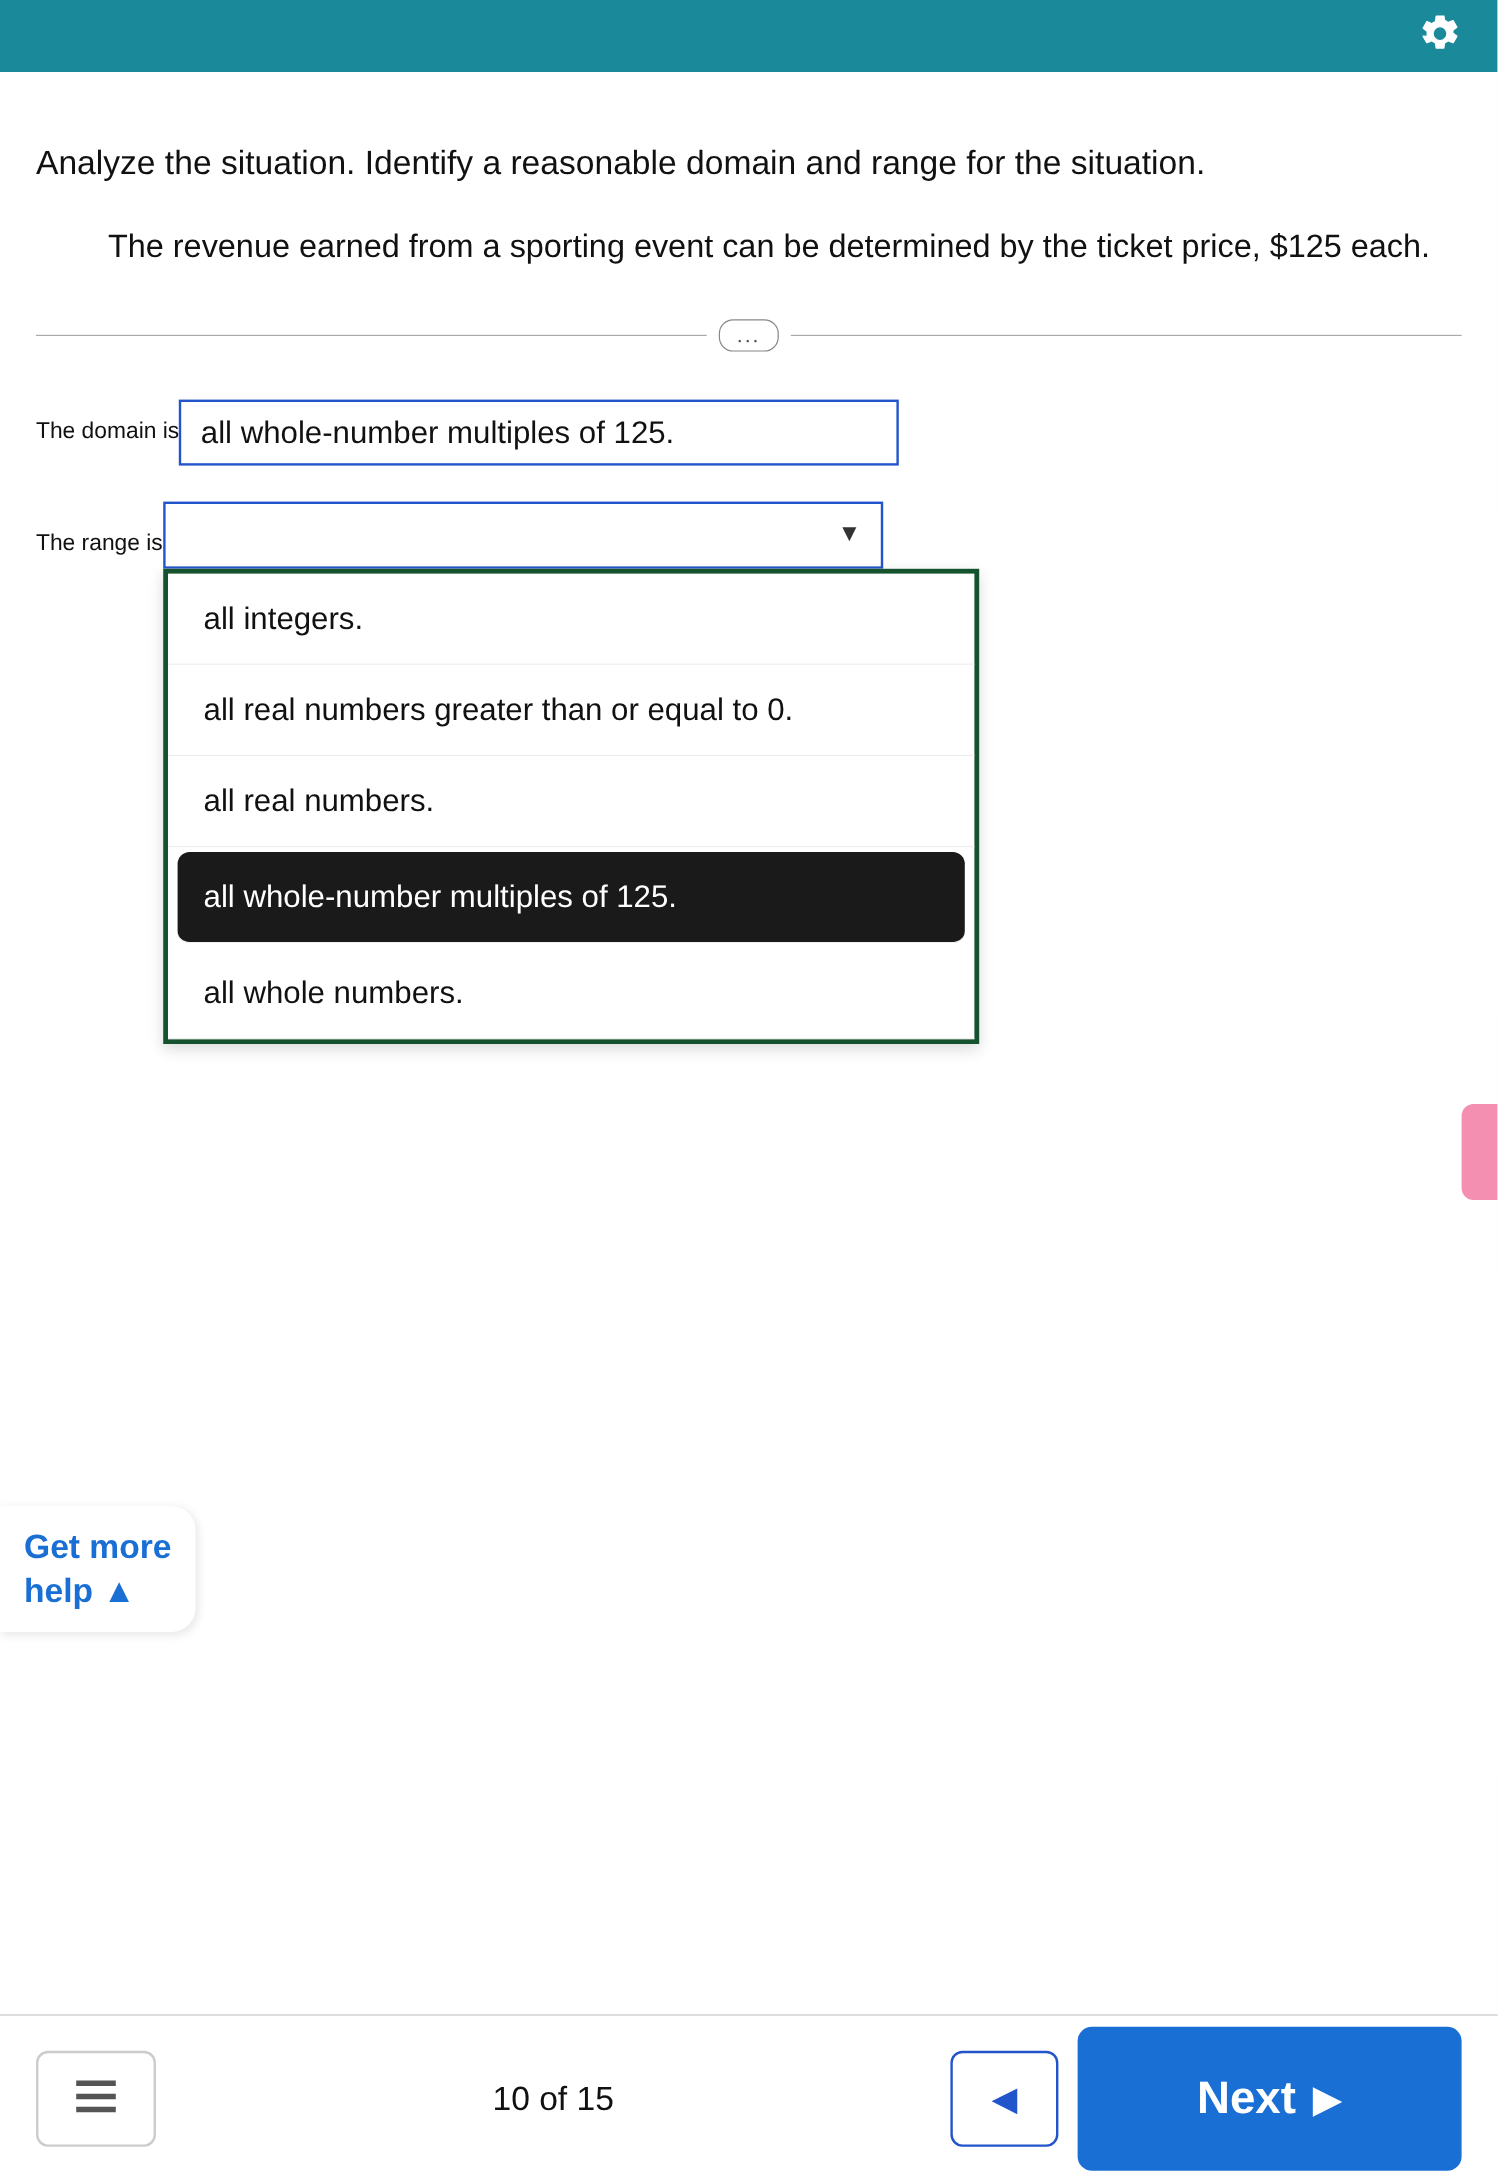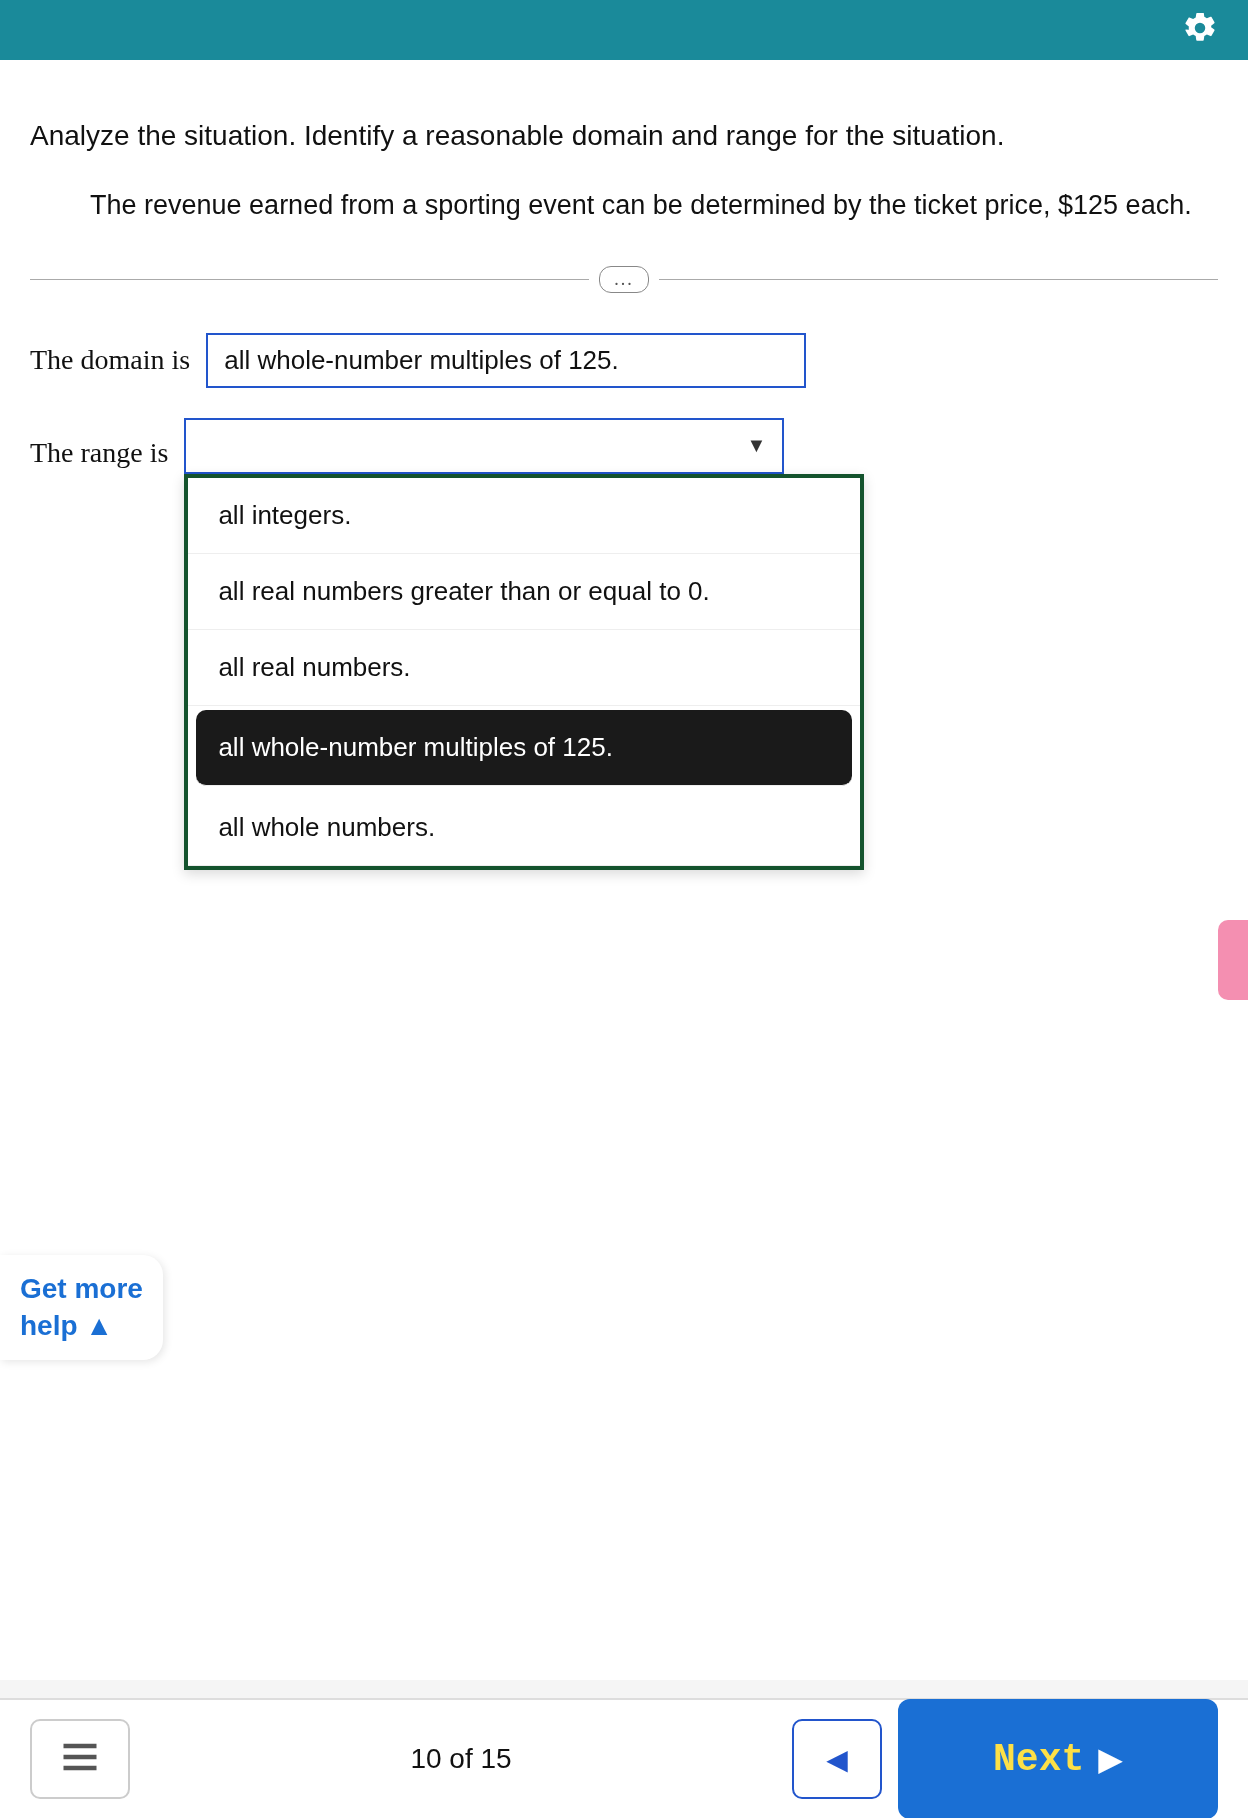--- a/index.html
+++ b/index.html
@@ -75,25 +75,25 @@
       letter-spacing: 2px;
     }
 
     
     .form-row {
       display: flex;
       align-items: center;
       margin-bottom: 30px;
     }
     .form-label {
-      font-size: 28px;
-      color: #111;
-      font-family: Liberation Serif, serif;
+      font-size: 19px;
+      color: #111;
+      font-family: Liberation Sans, sans-serif;
       white-space: nowrap;
-      margin-right: 16px;
+      margin-right: 0;
     }
     .domain-input {
       font-size: 26px;
       font-family: Arial, sans-serif;
       border: 2px solid #2255cc;
       padding: 10px 16px;
       width: 600px;
       color: #111;
       outline: none;
       background: white;
@@ -182,21 +182,21 @@
       border-radius: 10px 0 0 10px;
       z-index: 10;
     }
 
     
     .footer-bar {
       position: fixed;
       bottom: 0;
       left: 0;
       width: 1248px;
-      height: 120px;
+      height: 140px;
       background: white;
       border-top: 2px solid #ddd;
       display: flex;
       align-items: center;
       justify-content: space-between;
       padding: 0 30px;
       z-index: 200;
     }
     .list-button {
       width: 100px;
@@ -246,22 +246,22 @@
       border: none;
       border-radius: 12px;
       display: flex;
       align-items: center;
       justify-content: center;
       cursor: pointer;
       gap: 14px;
     }
     .next-button-text {
       font-size: 38px;
-      color: #fde047;
-      font-family: Liberation Mono, monospace;
+      color: #ffffff;
+      font-family: Liberation Sans, sans-serif;
       font-weight: bold;
     }
     .next-arrow {
       font-size: 32px;
       color: white;
     }
   </style>
 </head>
 <body>
 

